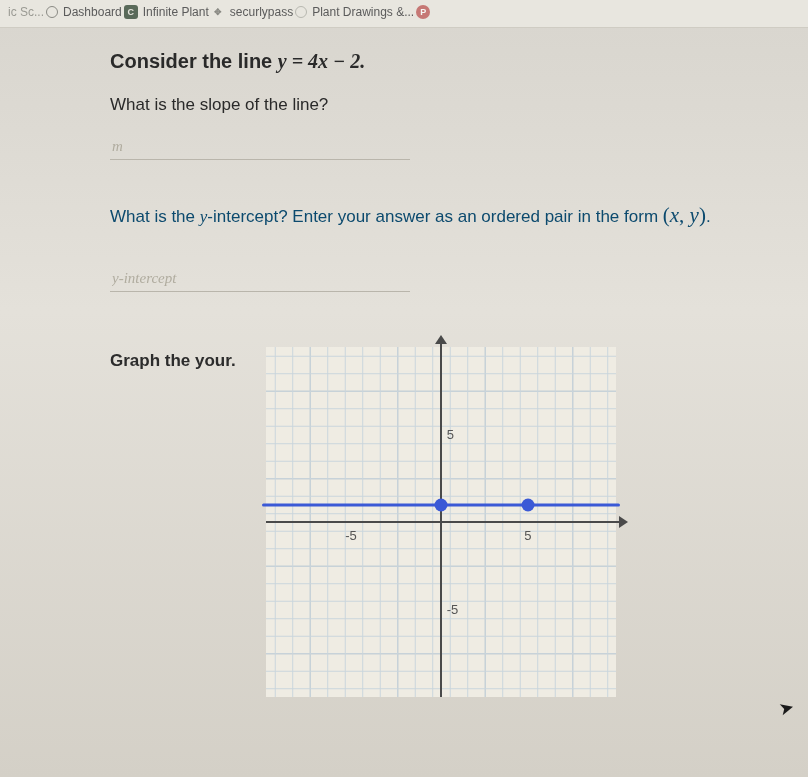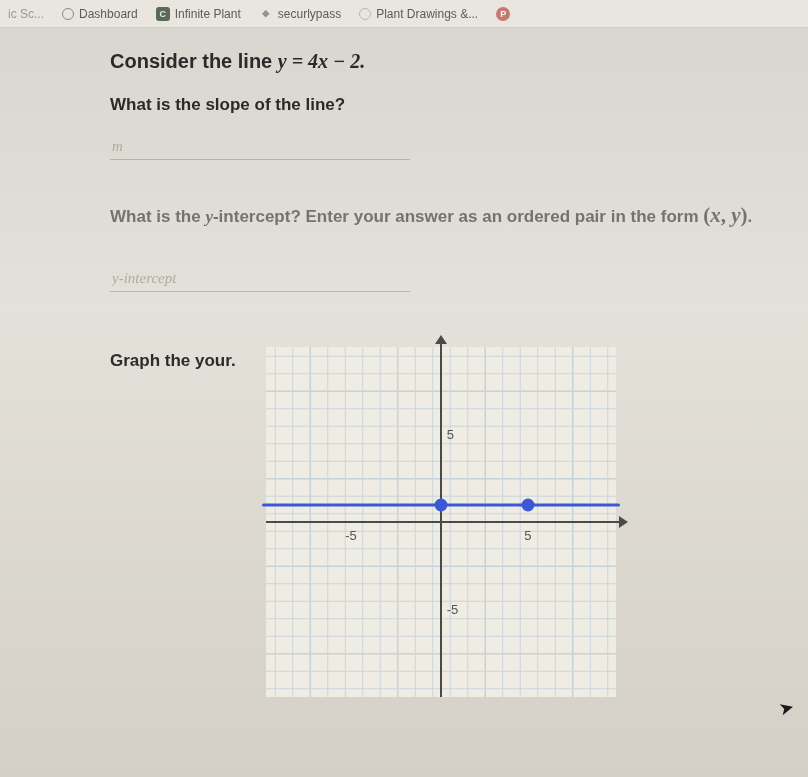--- a/index.html
+++ b/index.html
@@ -6,59 +6,59 @@
   html, body { width: 808px; height: 777px; overflow: hidden; }
   body {
     font-family: "Helvetica Neue", Arial, sans-serif;
     background: linear-gradient(180deg, #d8d5ce 0%, #e4e1da 40%, #d4d0c7 100%);
     color: #2c2c2c;
     position: relative;
   }
   
   .bookbar {
     display: flex;
-    align-items: center;
-    gap: 18px;
-    padding: 0 8px;
+    align-items: flex-end;
+    gap: 2px;
+    padding: 8px 8px;
     height: 28px;
     font-size: 12px;
     color: #5b5b5b;
     background: #e8e6df;
     border-bottom: 1px solid #cfccc3;
   }
   .bookbar .bm { display: flex; align-items: center; gap: 5px; cursor: pointer; }
   .bookbar .favicon {
     width: 14px; height: 14px; border-radius: 3px;
     display: inline-flex; align-items: center; justify-content: center;
     font-size: 9px; font-weight: bold;
   }
   .cut { color: #9a9a93; font-size: 12px; }
   
   .page {
     padding: 22px 30px 0 110px;
   }
   .prompt { font-size: 20px; font-weight: 600; color: #2a2a2a; margin-bottom: 22px; }
   .prompt .math { font-family: "Cambria Math","STIXGeneral",serif; font-style: italic; }
-  .question { font-size: 17px; font-weight: 700; color: #2a2a2a; margin-bottom: 18px; }
+  .question { font-size: 17px; font-weight: 400; color: #2a2a2a; margin-bottom: 18px; }
   .answer-line {
     margin: 6px 0 40px 0;
     width: 300px;
     border-bottom: 1px solid #b9b5ab;
     padding: 4px 2px;
   }
   .answer-line input {
     border: none; outline: none; background: transparent;
     width: 100%;
     font-size: 15px;
     font-style: italic;
     color: #9b978c;
     font-family: "Cambria Math","STIXGeneral",serif;
   }
   .answer-line input::placeholder { color: #b0ac9f; font-style: italic; }
-  .q2 { font-size: 17px; font-weight: 700; color: #737373; margin-bottom: 8px; line-height: 1.45; }
+  .q2 { font-size: 17px; font-weight: 400; color: #0c4a6e; margin-bottom: 8px; line-height: 1.45; }
   .q2 .math { font-family: "Cambria Math","STIXGeneral",serif; font-style: italic; }
   .pair {
     font-family: "Cambria Math","STIXGeneral",serif;
     font-size: 21px;
   }
   .graphwrap { display: flex; align-items: flex-start; gap: 30px; margin-top: 10px; }
   .graphlabel { font-size: 17px; font-weight: 600; padding-top: 4px; }
   .graph { position: relative; width: 350px; height: 350px; }
   .grid {
     position: absolute; inset: 0;

